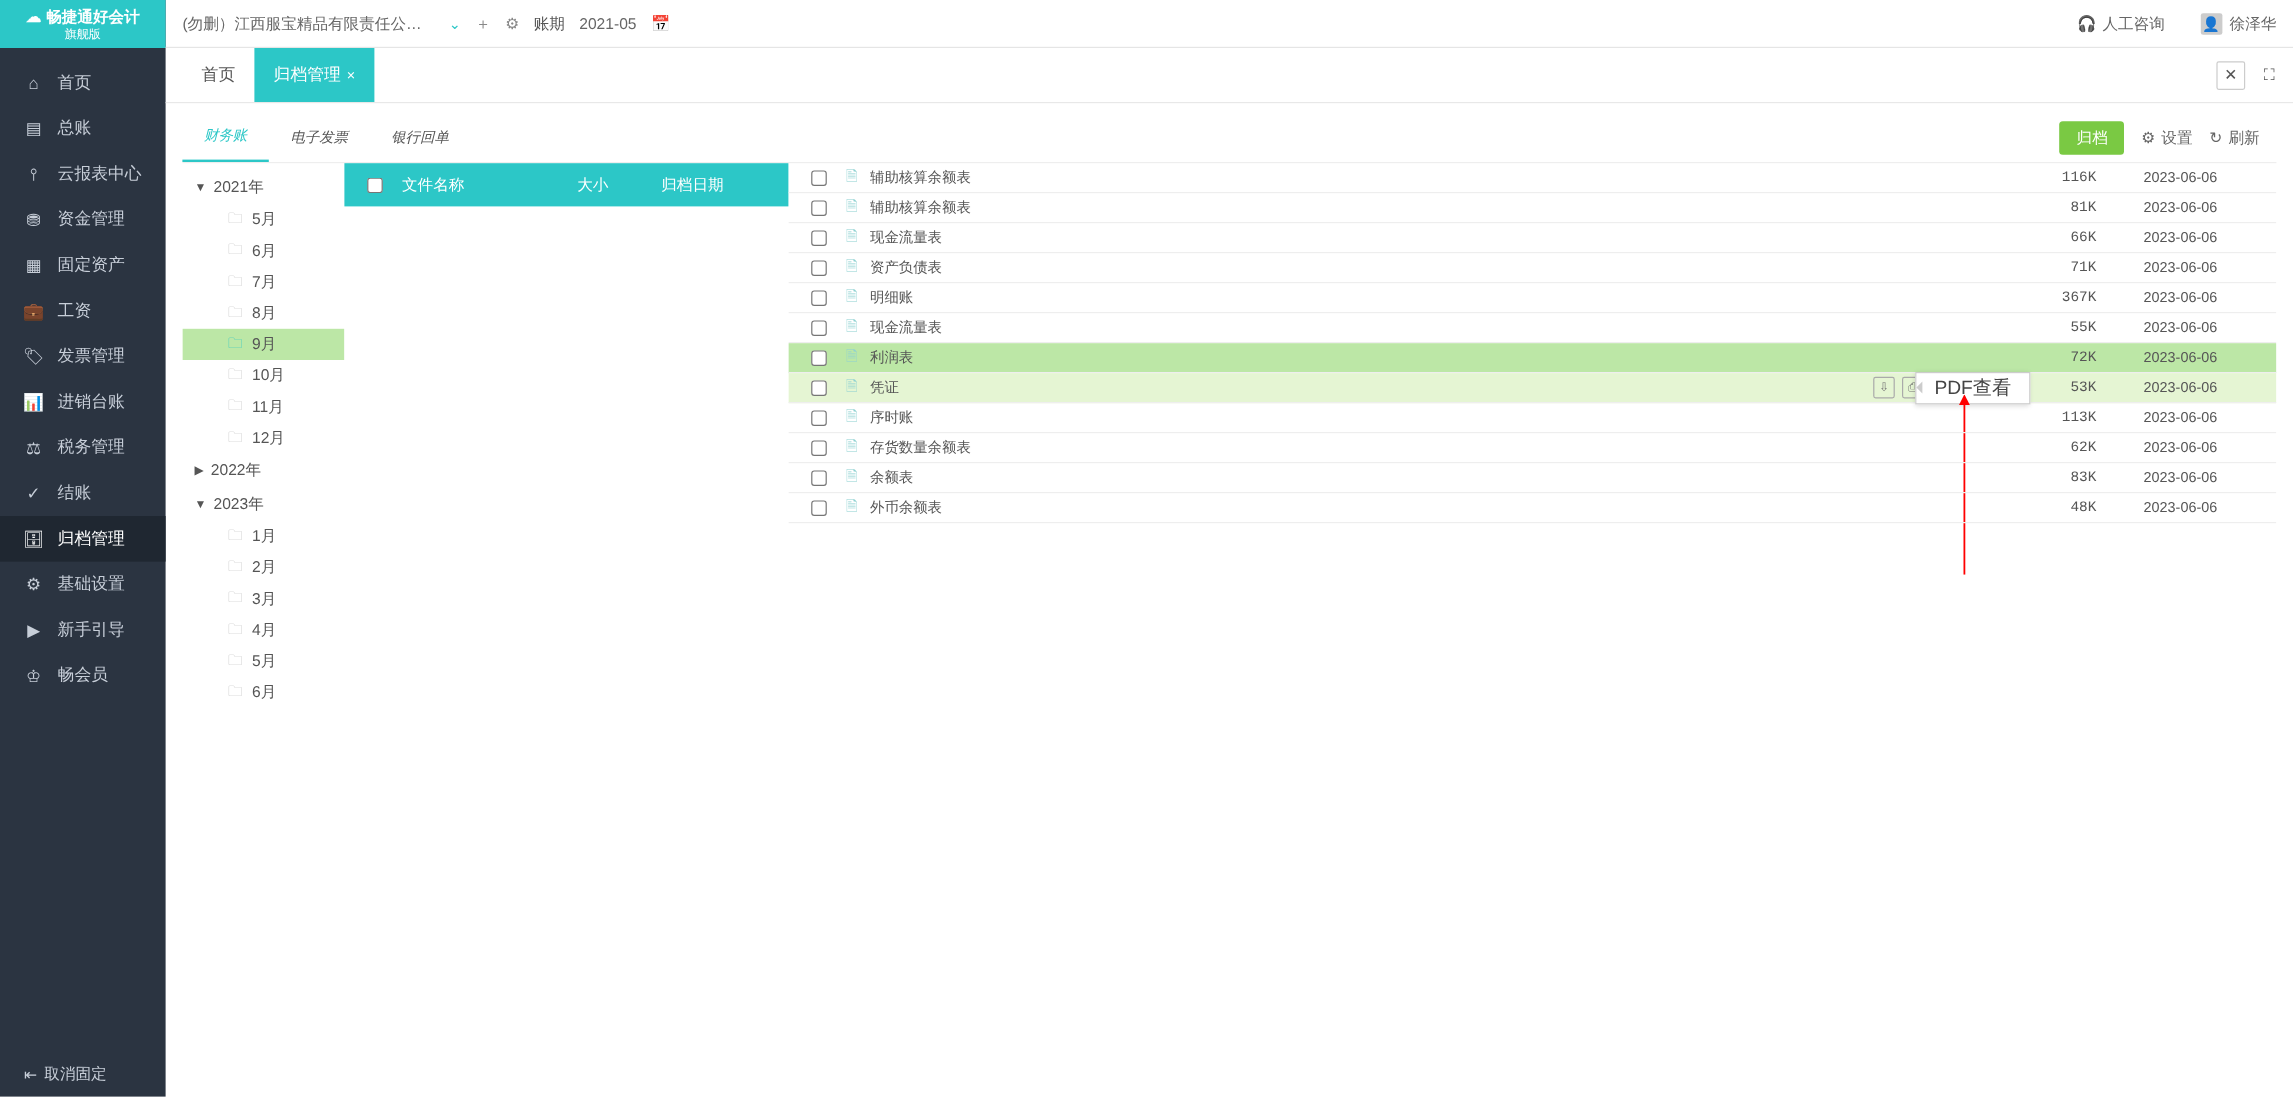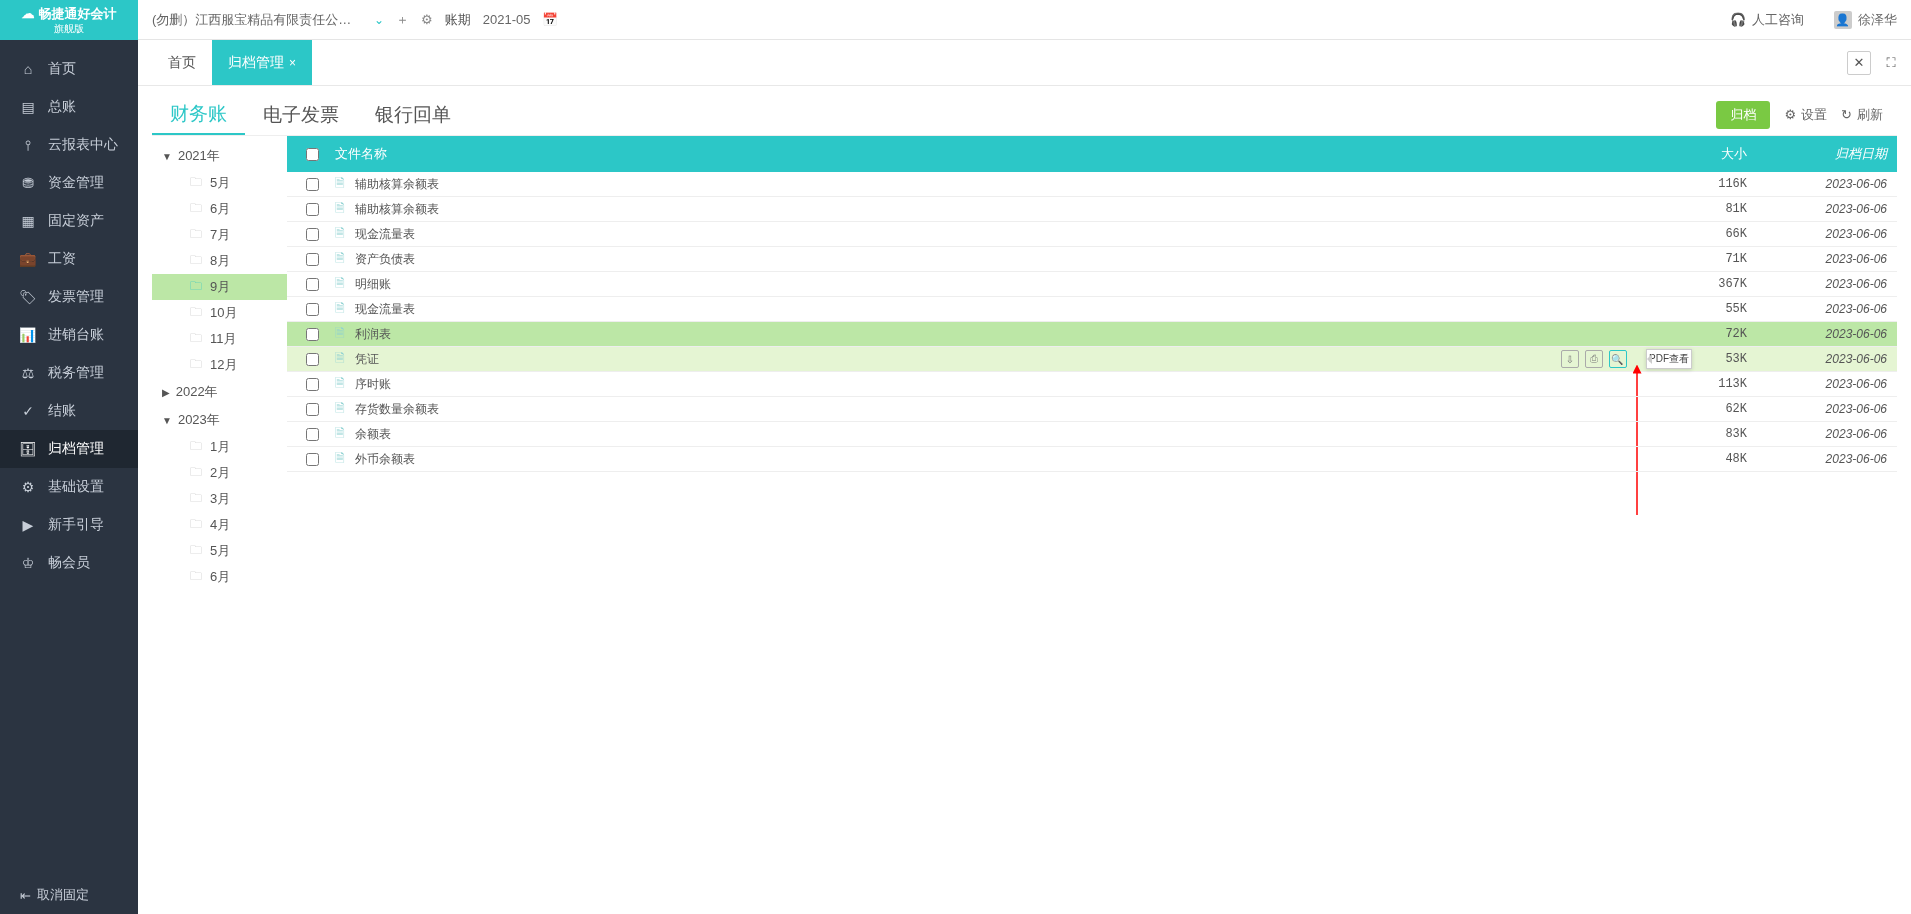--- a/index.html
+++ b/index.html
@@ -35,54 +35,54 @@
 .tabs-row { height: 46px; display: flex; align-items: center; border-bottom: 1px solid #e8e8e8; padding-left: 14px; position: relative; }
 .tab { height: 100%; display: flex; align-items: center; padding: 0 16px; color: #555; font-size: 14px; cursor: pointer; }
 .tab.active-tab { background: #2cc7c7; color: #fff; }
 .tab .close-x { margin-left: 5px; font-size: 12px; }
 .tabs-row .close-panel { position: absolute; right: 40px; width: 24px; height: 24px; border: 1px solid #ccc; display: flex; align-items: center; justify-content: center; color: #555; cursor: pointer; border-radius: 2px; }
 .tabs-row .expand-panel { position: absolute; right: 8px; width: 24px; height: 24px; display: flex; align-items: center; justify-content: center; color: #555; cursor: pointer; }
 
 
 .body { flex: 1; display: flex; flex-direction: column; padding: 8px 14px; min-height: 0; }
 .subtabs-row { display: flex; align-items: center; height: 42px; border-bottom: 1px solid #eee; }
-.subtab { padding: 0 18px; height: 100%; display: flex; align-items: center; color: #555; font-size: 19px; cursor: pointer; }
+.subtab { padding: 0 18px; height: 100%; display: flex; align-items: center; color: #555; font-size: 12px; cursor: pointer; font-style: italic; }
 .subtab.sel { color: #2cc7c7; border-bottom: 2px solid #2cc7c7; }
 .subtabs-row .grow { flex: 1; }
 .btn-archive { background: #7ac943; color: #fff; border: none; height: 28px; padding: 0 14px; border-radius: 3px; font-size: 13px; cursor: pointer; margin-right: 14px; }
 .action-link { display: inline-flex; align-items: center; gap: 5px; color: #666; font-size: 13px; cursor: pointer; margin-right: 14px; }
 
 .content { flex: 1; display: flex; min-height: 0; }
 
 
 .tree { width: 135px; padding-top: 6px; font-size: 13px; color: #555; overflow-y: auto; }
 .tree-year { height: 28px; display: flex; align-items: center; padding-left: 10px; cursor: pointer; gap: 6px; }
 .tree-year .tri { font-size: 10px; }
 .tree-month { height: 26px; display: flex; align-items: center; padding-left: 38px; cursor: pointer; gap: 6px; }
 .tree-month .folder-ico { color: #bfbfbf; font-size: 12px; width: 14px; }
 .tree-month.sel { background: #bce7a6; }
 .tree-month.sel .folder-ico { color: #2cc7c7; }
 
 
-.table-wrap { flex: 1; display: flex; flex-direction: column; min-width: 0; }
+.table-wrap { flex: 1; display: flex; flex-direction: row; min-width: 0; }
 .thead { height: 36px; background: #2cc7c7; color: #fff; display: flex; align-items: center; font-size: 13px; padding: 0 10px; }
 .col-chk { width: 30px; display: flex; align-items: center; justify-content: center; }
 .col-name { flex: 1; padding-left: 8px; display: flex; align-items: center; gap: 6px; }
 .col-size { width: 120px; text-align: right; font-family: Liberation Mono, monospace; }
-.col-date { width: 140px; text-align: right; font-style: italic; }
+.col-date { width: 140px; text-align: center; }
 .tbody { flex: 1; overflow-y: auto; }
 .trow { height: 25px; display: flex; align-items: center; border-bottom: 1px solid #eee; font-size: 12px; color: #555; padding: 0 10px; position: relative; }
 .trow.hl-green { background: #bce7a6; }
 .trow.hl-light { background: #e5f5d3; }
 .file-ico { color: #8ed1d1; font-size: 12px; width: 14px; }
 .trow input[type=checkbox] { cursor: pointer; }
 .row-actions { position: absolute; right: 270px; display: flex; gap: 6px; align-items: center; }
 .act-ico { width: 18px; height: 18px; border: 1px solid #aaa; border-radius: 2px; display: inline-flex; align-items: center; justify-content: center; font-size: 10px; color: #777; cursor: pointer; }
 .act-ico.sel-ico { border-color: #2cc7c7; color: #2cc7c7; }
-.tooltip { position: absolute; right: 205px; background: #fff; border: 1px solid #ccc; padding: 2px 2px; font-size: 10px; color: #444; white-space: nowrap; box-shadow: 0 1px 4px rgba(0,0,0,0.15); }
+.tooltip { position: absolute; right: 205px; background: #fff; border: 1px solid #ccc; padding: 2px 15px; font-size: 16px; color: #444; white-space: nowrap; box-shadow: 0 1px 4px rgba(0,0,0,0.15); }
 .tooltip::before { content: ''; position: absolute; left: -5px; top: 50%; transform: translateY(-50%); border: 5px solid transparent; border-right-color: #ccc; }
 svg.arrow-annot { position: absolute; pointer-events: none; }
 
 </style>
 </head>
 <body>
 
 <div class="app">
 
   <div class="sidebar">

